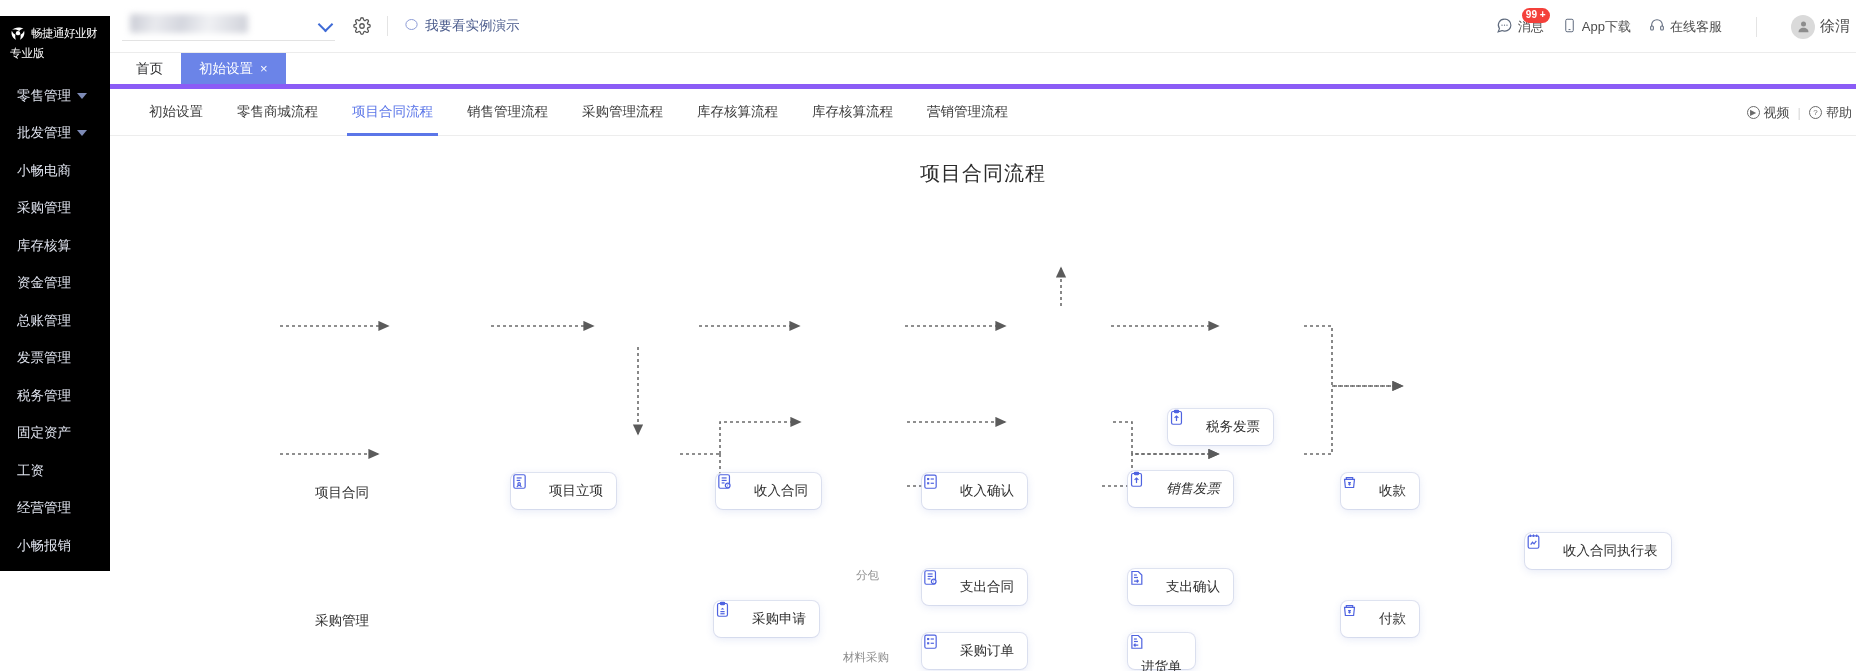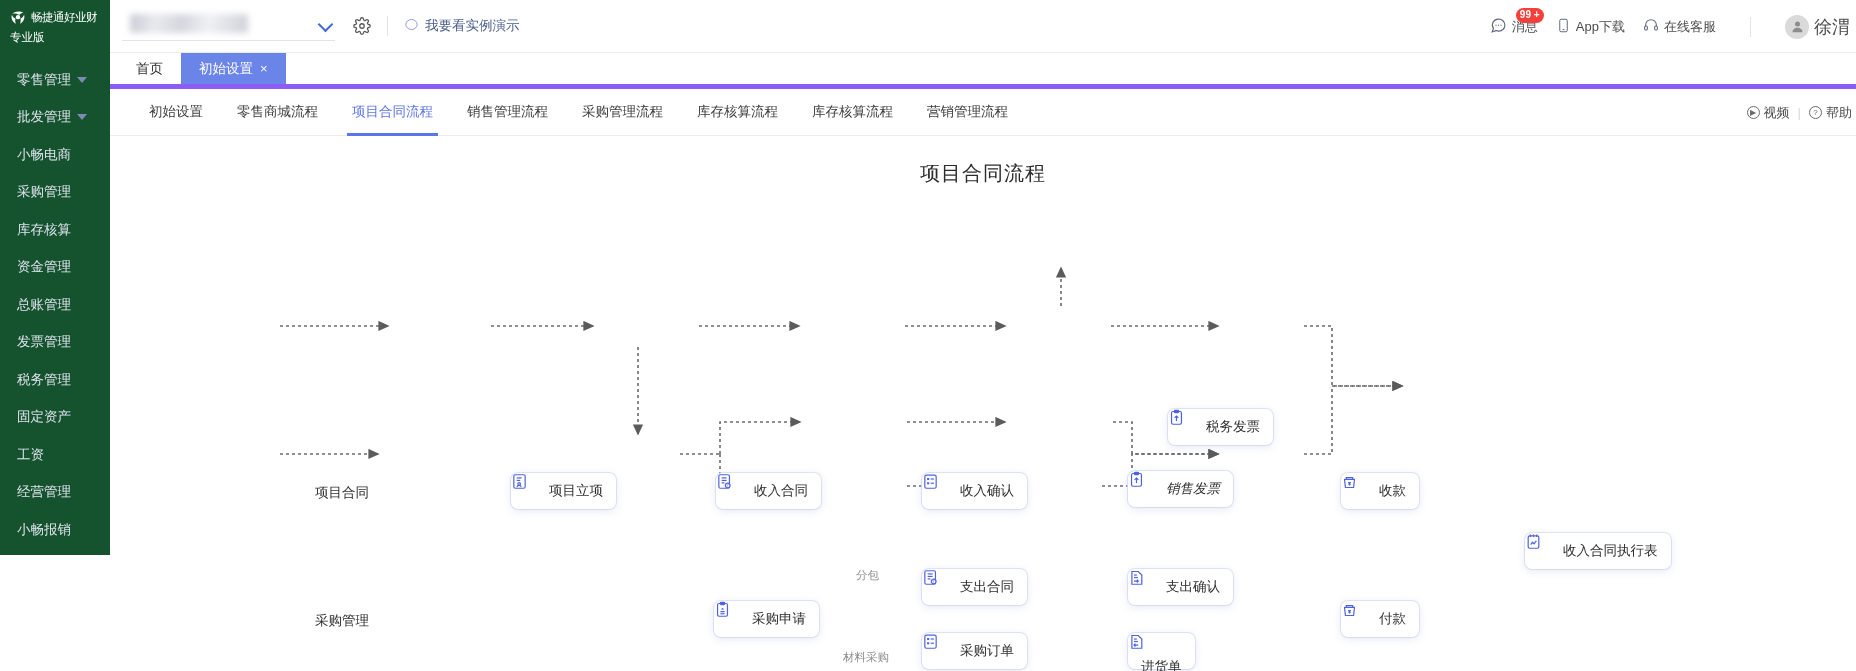--- a/index.html
+++ b/index.html
@@ -8,24 +8,25 @@
     overflow: hidden;
     font-family: "Liberation Sans", "DejaVu Sans", sans-serif;
     background: #ffffff;
     color: #333;
   }
   #app { position: relative; width: 1856px; height: 671px; display: flex; }
 
   
   .sidebar {
     width: 110px; height: 555px;
-    background: #14532d;
+    background: #000000;
     flex: 0 0 110px;
     position: relative;
     overflow: hidden;
+    margin-top: 16px;
   }
   .brand {
     height: 53px;
     padding: 8px 0 0 8px;
     position: relative;
   }
   .brand-row { display: flex; align-items: center; gap: 3px; }
   .brand-logo { width: 20px; height: 20px; flex: 0 0 20px; position: relative; }
   .brand-logo svg { display: block; }
   .brand-name {
@@ -101,21 +102,21 @@
     background: #f4403a; color: #fff;
     font-size: 10px; line-height: 1;
     padding: 2.5px 4px 2.5px 4px;
     border-radius: 9px; font-weight: bold;
     white-space: nowrap;
   }
   .avatar {
     width: 24px; height: 24px; border-radius: 50%;
     background: #dadada; display: flex; align-items: center; justify-content: center;
   }
-  .user-name { font-size: 18px; color: #4c4c4c; white-space: nowrap; overflow: hidden; }
+  .user-name { font-size: 15px; color: #4c4c4c; white-space: nowrap; overflow: hidden; }
 
   
   .tabstrip {
     height: 36px; flex: 0 0 36px;
     background: #ffffff;
     display: flex; align-items: stretch;
     padding-left: 8px;
     border-bottom: 5px solid #8b5cf6;
   }
   .tab {

